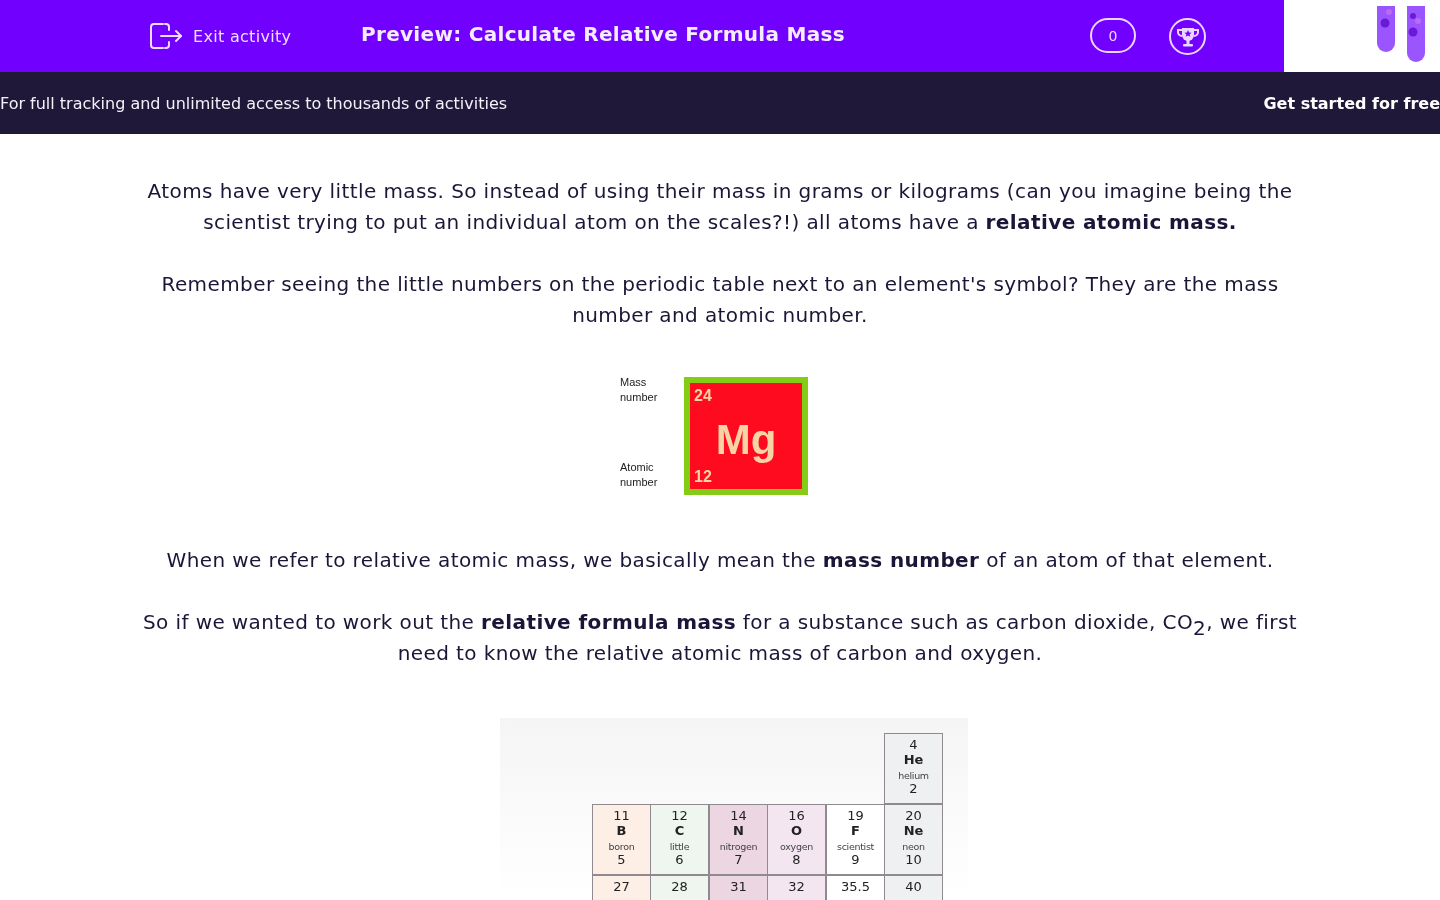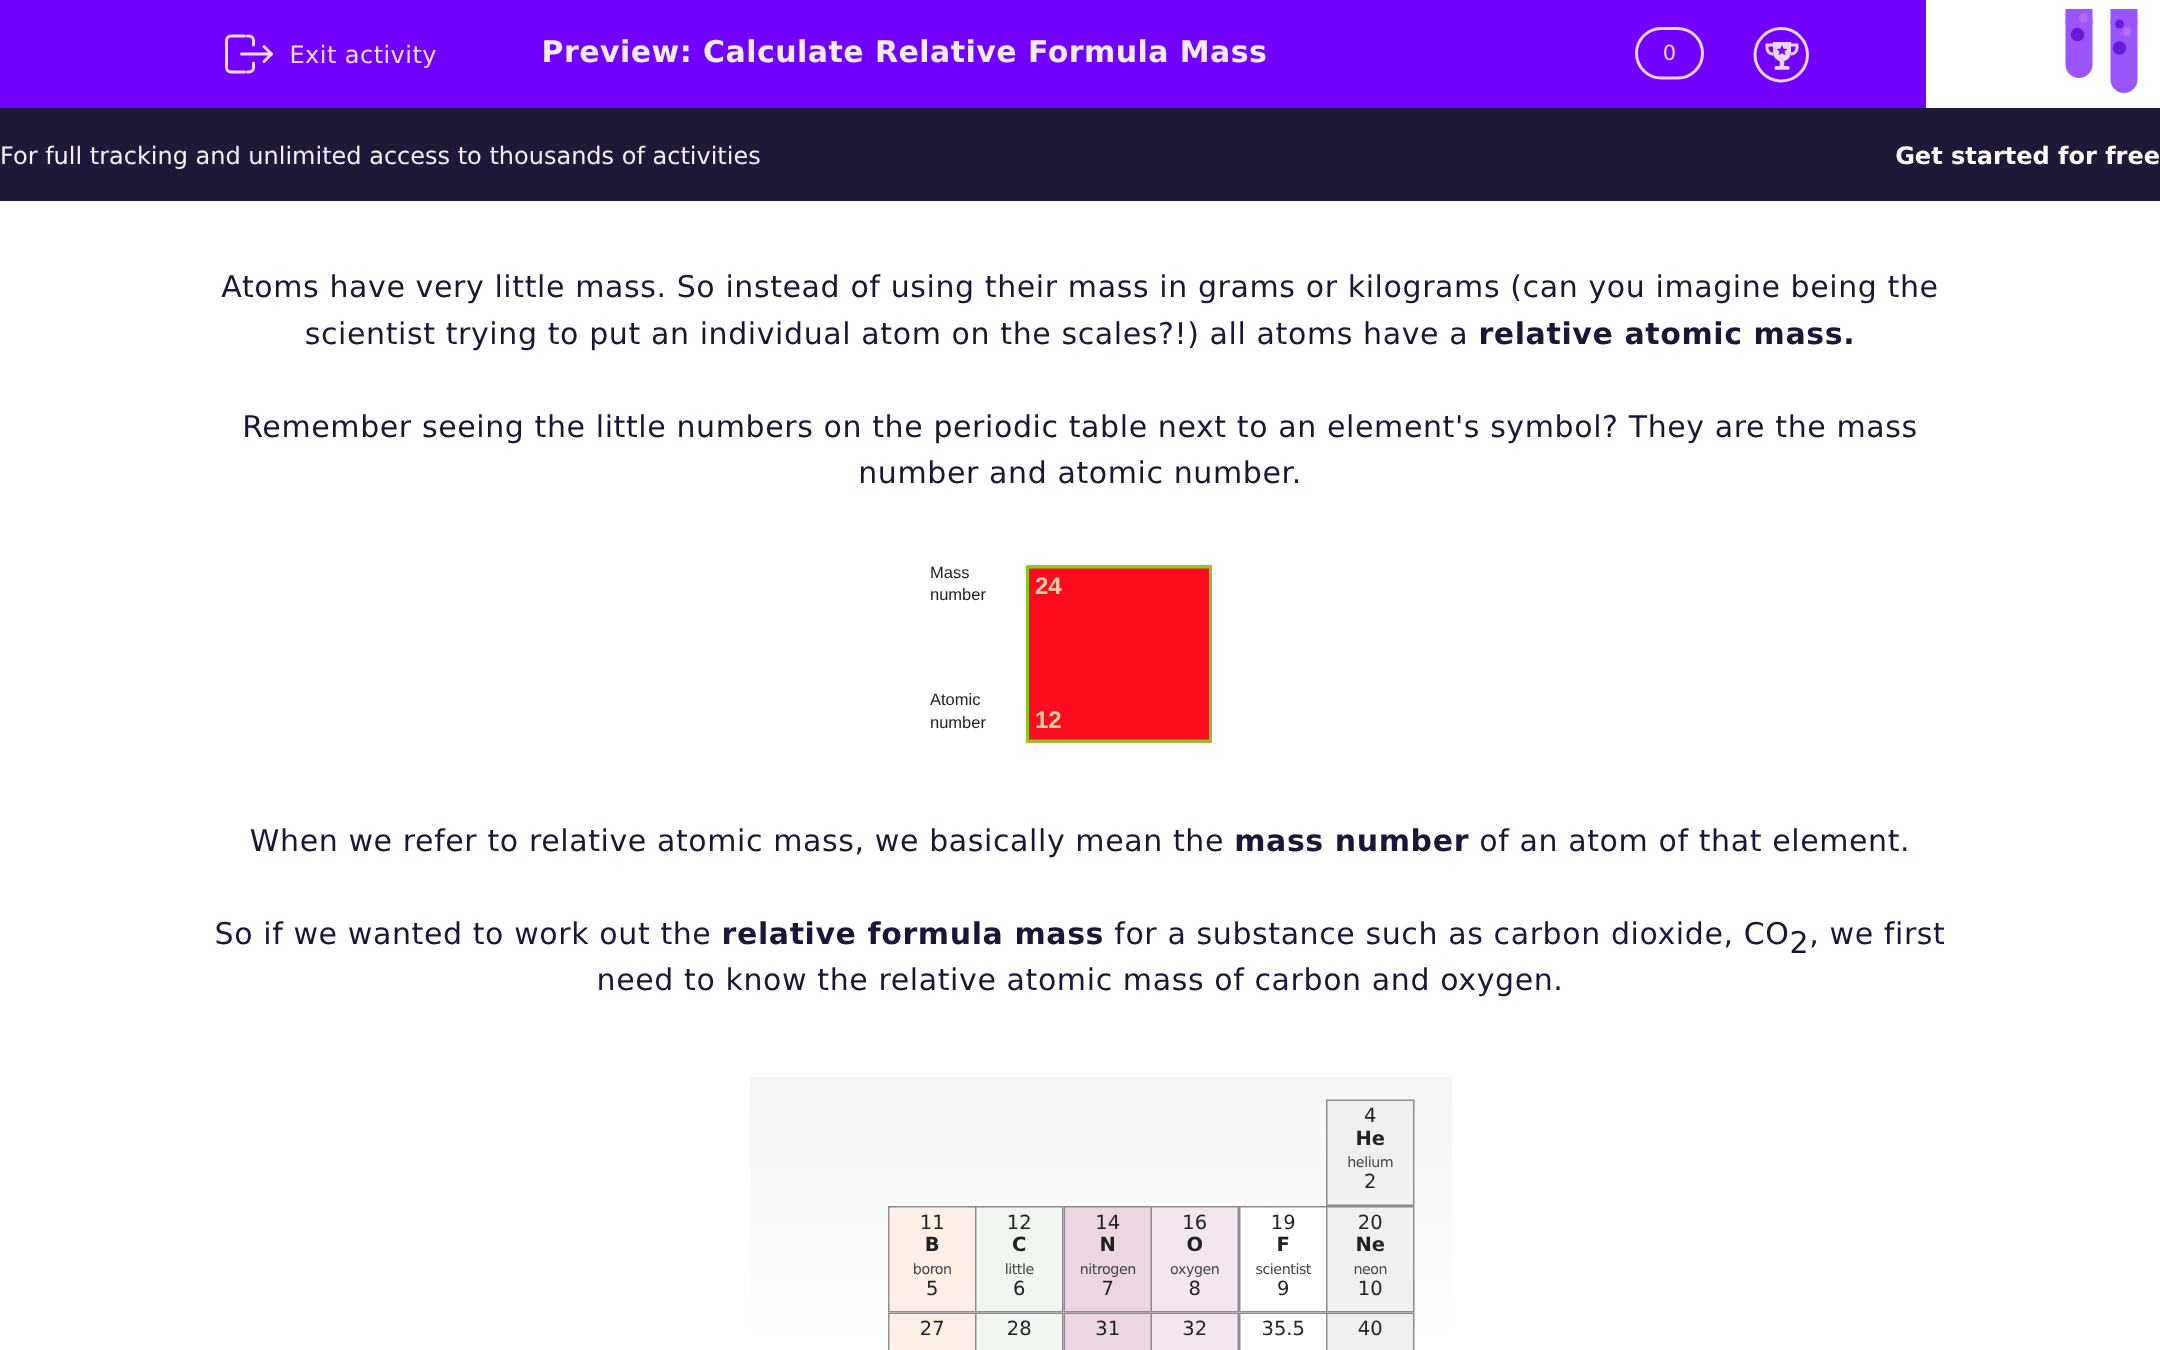--- a/index.html
+++ b/index.html
@@ -56,21 +56,21 @@
     .p4 { position: absolute; left: 0; top: 431px; width: 1160px; }
     sub { font-size: 20px; vertical-align: -6px; line-height: 0; }
 
     .mg-figure { position: absolute; left: 612px; top: 370px; width: 210px; height: 130px; }
     .mg-label {
       position: absolute; left: 8px; font-size: 11px; line-height: 15px; color: #222;
       font-family: "Liberation Sans", sans-serif;
     }
     .mg-box {
       position: absolute; left: 72px; top: 7px; width: 124px; height: 118px;
-      background: #ff0b1f; border: 2px solid #84cc16;
+      background: #ff0b1f; border: 6px solid #84cc16;
       font-family: "Liberation Sans", sans-serif; color: #f7d3a6;
     }
     .mg-mass { position: absolute; left: 4px; top: 4px; font-size: 16px; font-weight: 700; }
     .mg-sym { position: absolute; left: 0; right: 0; top: 33px; text-align: center; font-size: 42px; font-weight: 700; }
     .mg-atomic { position: absolute; left: 4px; bottom: 3px; font-size: 16px; font-weight: 700; }
 
     .pt-figure {
       position: absolute; left: 500px; top: 718px; width: 468px; height: 182px;
       background: linear-gradient(180deg, #f5f5f5 0%, #fbfbfb 60%, #ffffff 100%);
       overflow: hidden;
@@ -159,20 +159,21 @@
   <div class="mg-label" style="top:5px;">
     <div>Mass</div>
     <div>number</div>
   </div>
   <div class="mg-label" style="top:90px;">
     <div>Atomic</div>
     <div>number</div>
   </div>
   <div class="mg-box">
     <div class="mg-mass">24</div>
+    <div class="mg-sym">Mg</div>
     <div class="mg-atomic">12</div>
   </div>
 </div>
 
 <div class="pt-figure" id="pt">
     <div class="pt-cell" style="left: 384px; top: 15px; background: rgb(238, 240, 242);">
       <div class="m">4</div>
       <div class="s">He</div>
       <div class="n">helium</div>
       <div class="z">2</div>

